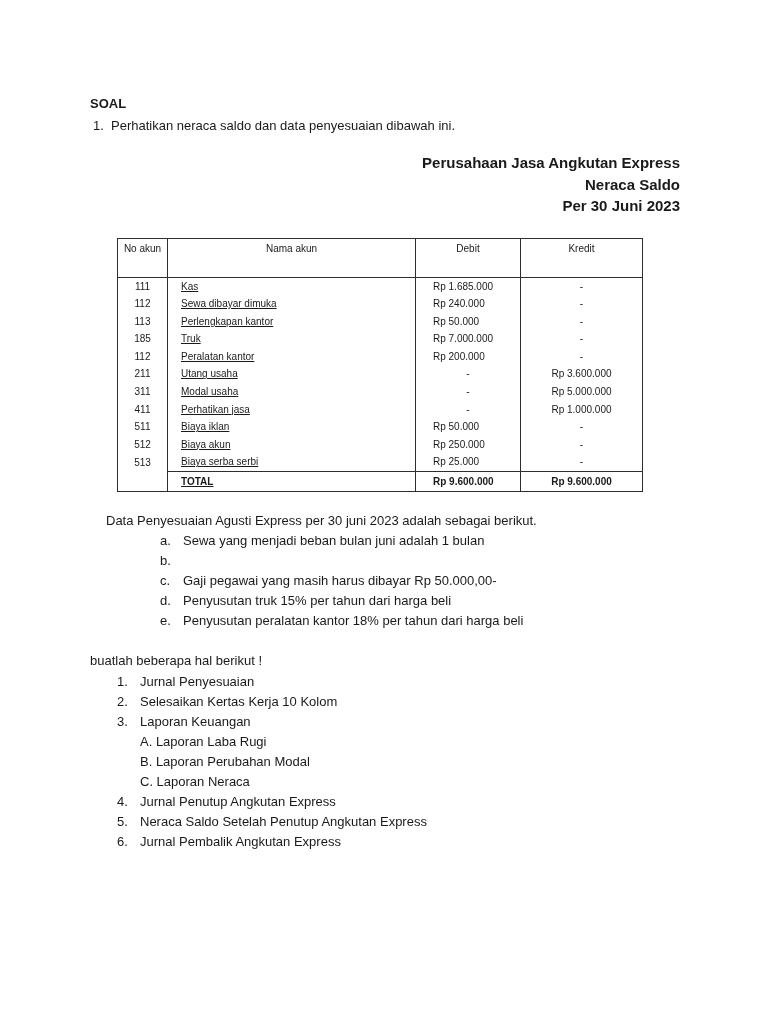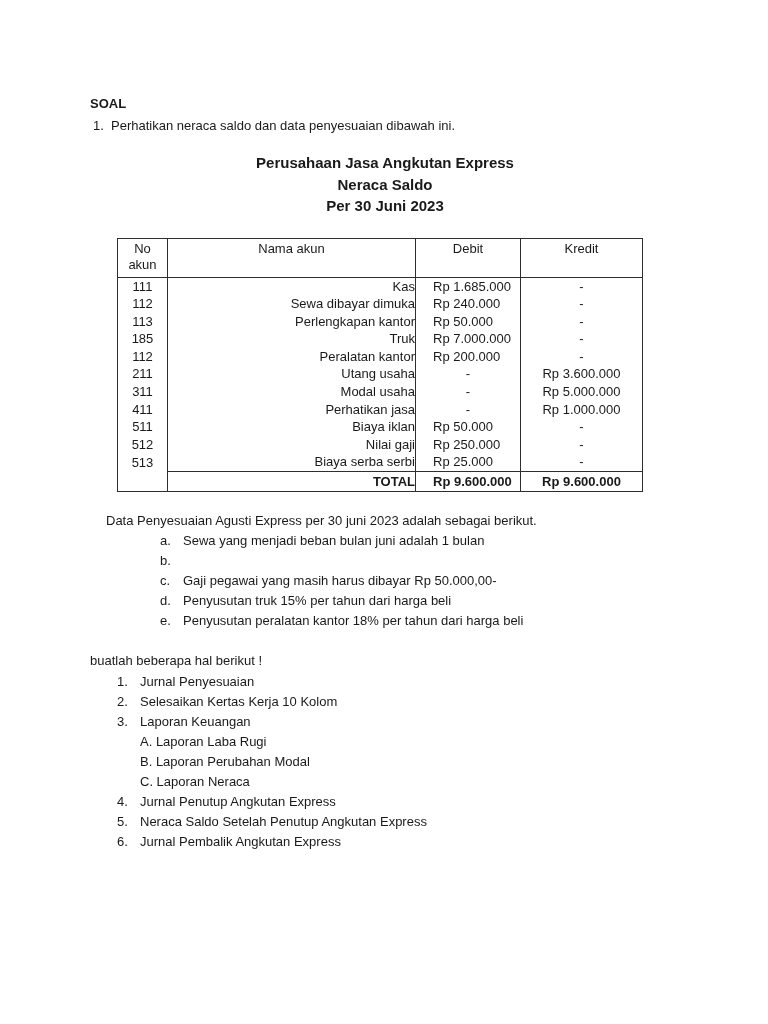--- a/index.html
+++ b/index.html
@@ -16,53 +16,53 @@
     padding: 95px 88px 0 90px;
     font-size: 13px;
     line-height: 18px;
   }
   .soal { font-weight: bold; }
   .question-line { margin-top: 4px; display: flex; }
   .q-marker { flex: none; width: 21px; padding-left: 3px; box-sizing: border-box; }
 
   .title-block {
     margin-top: 17px;
-    text-align: center;
+    text-align: right;
     font-weight: bold;
     font-size: 15px;
     line-height: 21.5px;
   }
 
   table.trial-balance {
     border-collapse: collapse;
     table-layout: fixed;
     margin-top: 21px;
     margin-left: 27px;
     width: 525px;
     border: 1.5px solid #2e2e2e;
   }
   .trial-balance th, .trial-balance td {
-    font-size: 13px;
+    font-size: 10px;
     overflow: hidden;
     white-space: nowrap;
   }
   .trial-balance th {
     font-weight: normal;
     vertical-align: top;
     text-align: center;
     height: 36px;
     padding: 2px 2px 0 2px;
     line-height: 16px;
     border-bottom: 1px solid #2e2e2e;
     white-space: normal;
   }
   .trial-balance th + th, .trial-balance td + td { border-left: 1px solid #2e2e2e; }
   .trial-balance tbody td { line-height: 17.6px; padding: 0; }
   .trial-balance .col-no   { text-align: center; }
-  .trial-balance .col-nama { text-align: right; padding-left: 13px; }
+  .trial-balance .col-nama { text-align: left; padding-left: 13px; text-decoration: underline; }
   .trial-balance .col-debit { text-align: left; padding-left: 17px; }
   .trial-balance .col-kredit { text-align: center; }
   .trial-balance td.dash { text-align: center; padding-left: 0; }
   .trial-balance tfoot td {
     line-height: 19px;
     padding: 0;
     font-weight: bold;
     border-top: 1px solid #2e2e2e;
   }
   .trial-balance tfoot td.no-top { border-top: none; }
@@ -171,21 +171,21 @@
 
   <tr>
     <td class="col-no">511</td>
     <td class="col-nama">Biaya iklan</td>
     <td class="col-debit">Rp 50.000</td>
     <td class="col-kredit dash">-</td>
   </tr>
 
   <tr>
     <td class="col-no">512</td>
-    <td class="col-nama">Nilai gaji</td>
+    <td class="col-nama">Biaya akun</td>
     <td class="col-debit">Rp 250.000</td>
     <td class="col-kredit dash">-</td>
   </tr>
 
   <tr>
     <td class="col-no">513</td>
     <td class="col-nama">Biaya serba serbi</td>
     <td class="col-debit">Rp 25.000</td>
     <td class="col-kredit dash">-</td>
   </tr>

